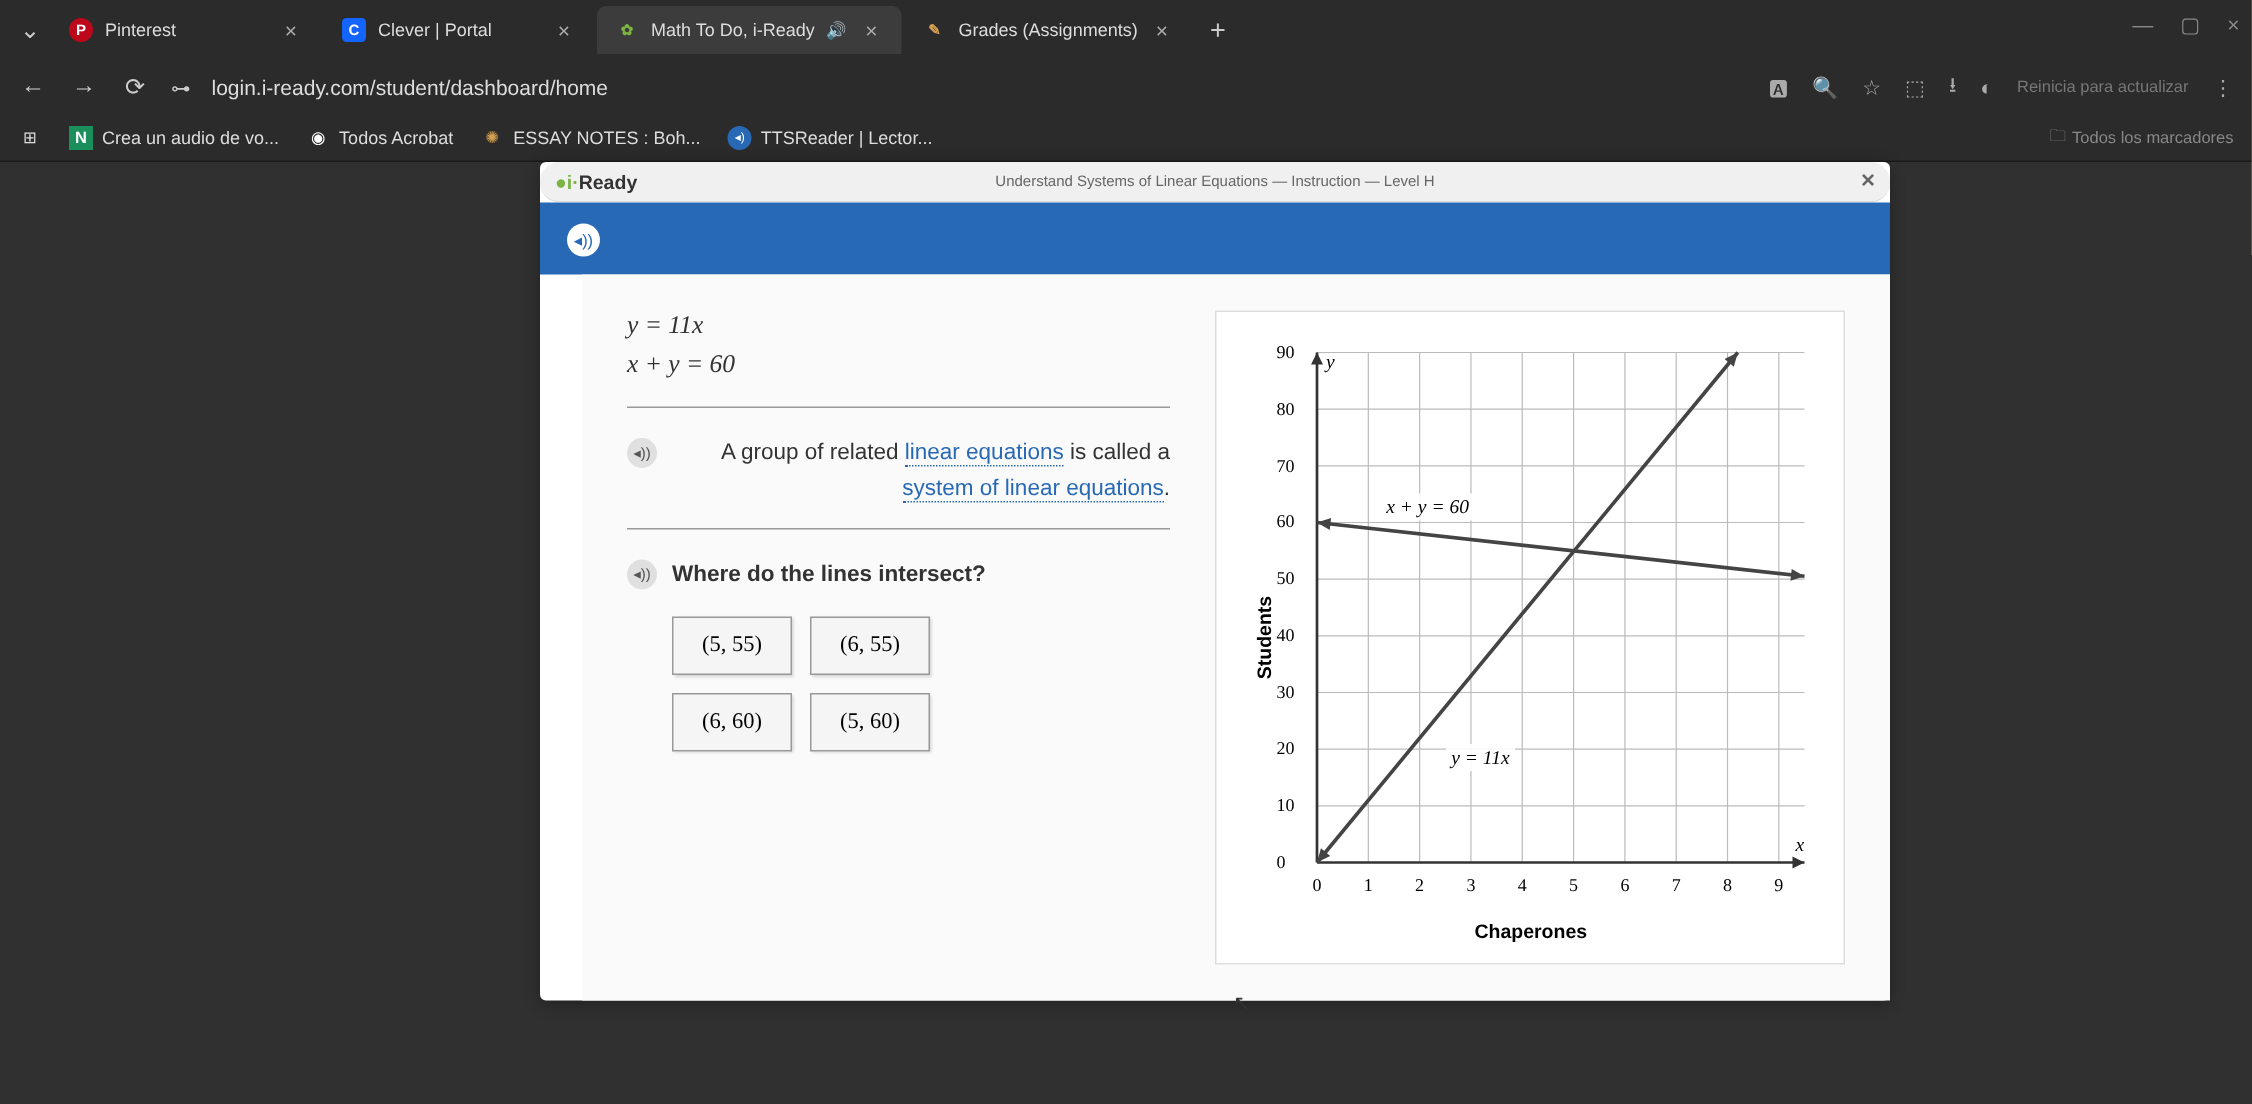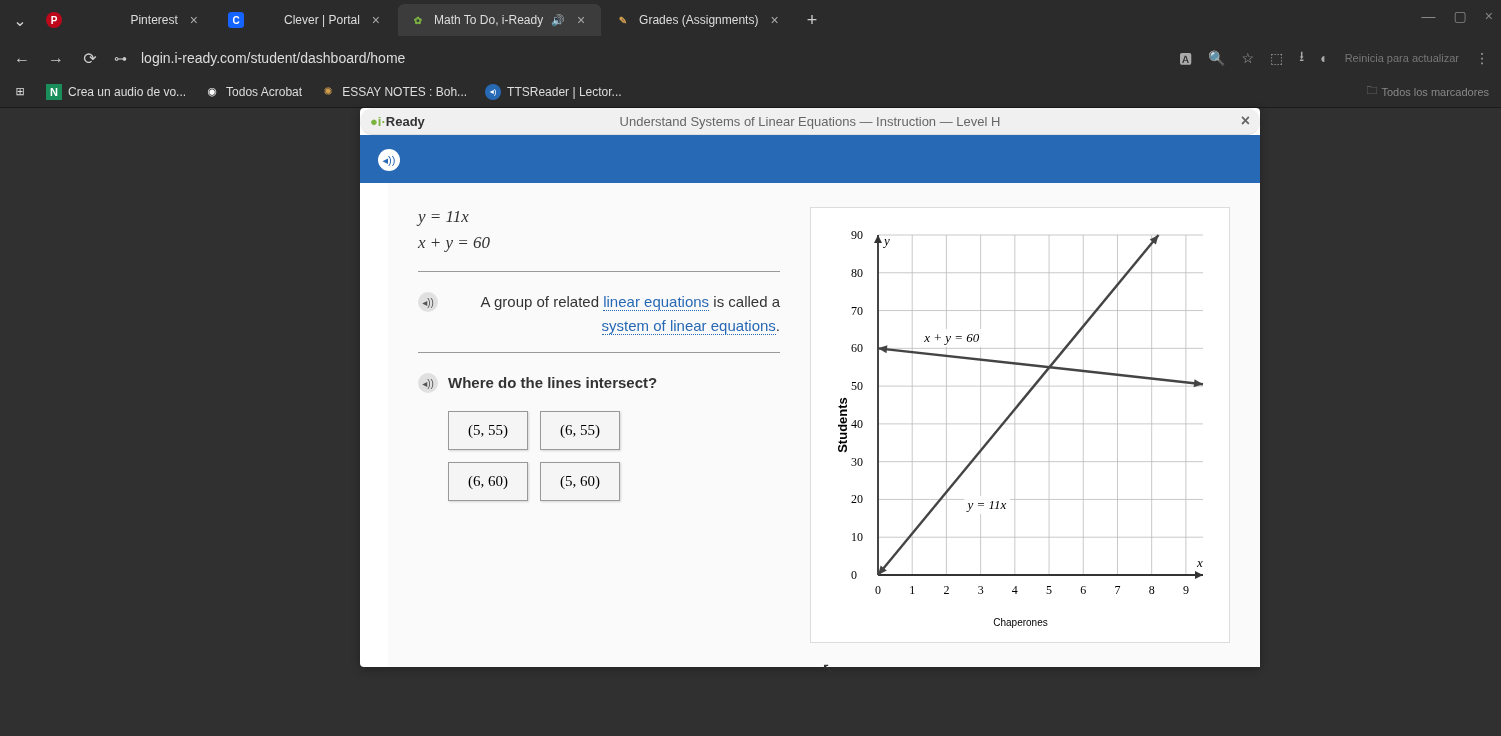--- a/index.html
+++ b/index.html
@@ -14,42 +14,42 @@
     .browser-chrome { background: #2b2b2b; color: #ccc; }
     .tab-bar { display: flex; align-items: center; height: 40px; padding: 0 8px; background: #2b2b2b; gap: 2px; }
     .tab-dropdown { width: 24px; text-align: center; color: #ccc; cursor: pointer; }
     .tab { display: flex; align-items: center; gap: 8px; padding: 0 12px; height: 32px; border-radius: 6px 6px 0 0; font-size: 12px; color: #ddd; min-width: 180px; max-width: 220px; cursor: pointer; }
     .tab.active { background: #3c3c3c; }
     .tab-favicon { width: 16px; height: 16px; flex-shrink: 0; display: flex; align-items: center; justify-content: center; border-radius: 3px; font-size: 10px; font-weight: bold; }
     .fav-pinterest { background: #bd081c; color: white; border-radius: 50%; }
     .fav-clever { background: #1464ff; color: white; }
     .fav-iready { color: #7cb342; }
     .fav-grades { color: #d4a050; }
-    .tab-title { white-space: nowrap; overflow: hidden; text-overflow: ellipsis; flex: 1; text-align: right; }
+    .tab-title { white-space: nowrap; overflow: hidden; text-overflow: ellipsis; flex: 1; }
     .tab-audio { font-size: 11px; color: #aaa; }
     .tab-close { font-size: 14px; color: #aaa; cursor: pointer; padding: 0 4px; }
     .new-tab { font-size: 18px; color: #ccc; padding: 0 10px; cursor: pointer; }
     .window-controls { position: absolute; right: 8px; top: 8px; display: flex; gap: 18px; color: #888; font-size: 14px; }
     .addr-bar { display: flex; align-items: center; height: 36px; padding: 0 12px; background: #2b2b2b; gap: 14px; }
     .nav-btn { color: #ccc; font-size: 16px; cursor: pointer; width: 20px; text-align: center; }
     .site-icon { color: #ccc; font-size: 13px; }
     .url { color: #ddd; font-size: 14px; flex: 1; }
     .addr-actions { display: flex; gap: 16px; align-items: center; color: #aaa; font-size: 14px; }
     .restart-text { font-size: 11px; color: #777; }
     .bookmarks-bar { display: flex; align-items: center; height: 32px; padding: 0 12px; background: #2b2b2b; gap: 18px; border-bottom: 1px solid #1a1a1a; font-size: 12px; color: #ddd; }
     .bm-item { display: flex; align-items: center; gap: 6px; cursor: pointer; }
     .bm-icon { width: 16px; height: 16px; display: inline-flex; align-items: center; justify-content: center; font-size: 11px; }
     .all-bookmarks { margin-left: auto; font-size: 11px; color: #888; display: flex; align-items: center; gap: 4px; }
     .content-area { position: relative; height: 628px; background: #303030; }
     .iready-window { position: absolute; left: 360px; top: 0; width: 900px; background: #fff; border-radius: 4px; box-shadow: 0 2px 10px rgba(0,0,0,0.3); }
     .iready-header { display: flex; align-items: center; justify-content: space-between; padding: 4px 10px; background: #f0f0f0; border-bottom: 1px solid #ddd; border-radius: 13px; }
     .iready-brand { font-size: 13px; font-weight: bold; }
     .iready-brand .ir-green { color: #7cb342; }
     .iready-brand .ir-black { color: #333; }
-    .lesson-title { font-size: 13px; color: #666; position: absolute; left: 50%; transform: translateX(-50%); }
+    .lesson-title { font-size: 10px; color: #666; position: absolute; left: 50%; transform: translateX(-50%); }
     .iready-close { font-size: 16px; color: #666; cursor: pointer; font-weight: bold; }
     .problem-banner { background: #2769b5; color: #fff; padding: 12px 18px; display: flex; align-items: flex-start; gap: 10px; }
     .audio-icon { width: 22px; height: 22px; background: #fff; border-radius: 50%; display: inline-flex; align-items: center; justify-content: center; color: #2769b5; font-size: 11px; flex-shrink: 0; margin-top: 2px; }
     .problem-text { font-size: 15px; line-height: 1.7; }
     .term-link { color: #a8d8ff; border-bottom: 1px dotted #a8d8ff; }
     .iready-body { display: flex; padding: 24px 30px; gap: 30px; background: #fafafa; min-height: 480px; margin-left: 28px; }
     .left-col { flex: 1; }
     .equations { font-family: 'Times New Roman', serif; font-size: 17px; font-style: italic; color: #333; padding-bottom: 12px; border-bottom: 1px solid #999; margin-bottom: 18px; }
     .equations div { margin-bottom: 6px; }
     .explain-row { display: flex; align-items: flex-start; gap: 10px; padding-bottom: 14px; border-bottom: 1px solid #999; margin-bottom: 18px; }
@@ -58,21 +58,21 @@
     .explain-text .link-term { color: #2769b5; border-bottom: 1px dotted #2769b5; }
     .question-row { display: flex; align-items: center; gap: 10px; margin-bottom: 18px; }
     .question-text { font-size: 15px; font-weight: bold; color: #333; text-align: center; }
     .answer-grid { display: grid; grid-template-columns: 80px 80px; gap: 12px; margin-left: 30px; }
     .answer-btn { border: 1px solid #999; background: #f5f5f5; padding: 10px 4px; text-align: center; font-family: 'Times New Roman', serif; font-size: 15px; cursor: pointer; box-shadow: 1px 1px 2px rgba(0,0,0,0.15); }
     .right-col { width: 420px; background: #fff; border: 1px solid #ddd; padding: 12px; }
     .chart-container { position: relative; width: 395px; height: 410px; }
     .chart-container .tick-y { position: absolute; left: 28px; font-size: 12px; font-family: 'Times New Roman', serif; transform: translateY(-50%); }
     .chart-container .tick-x { position: absolute; bottom: 32px; font-size: 12px; font-family: 'Times New Roman', serif; transform: translateX(-50%); }
     .y-axis-label-rot { position: absolute; left: -8px; top: 50%; transform: translateY(-50%) rotate(-90deg); font-size: 13px; font-weight: bold; }
-    .x-axis-label { position: absolute; bottom: 2px; left: 50%; transform: translateX(-50%); font-size: 10px; font-weight: normal; }
+    .x-axis-label { position: absolute; bottom: 2px; left: 50%; transform: translateX(-50%); font-size: 13px; font-weight: bold; }
     .eq-label { position: absolute; font-family: 'Times New Roman', serif; font-style: italic; font-size: 13px; background: rgba(255,255,255,0.9); padding: 1px 4px; }
     .axis-letter { position: absolute; font-family: 'Times New Roman', serif; font-style: italic; font-size: 13px; }
     .cursor-arrow { position: absolute; left: 822px; top: 552px; font-size: 14px; color: #333; }
   </style>
 </head>
 <body>
 
 <div class="browser-chrome">
   <div class="tab-bar">
     <span class="tab-dropdown">⌄</span>

